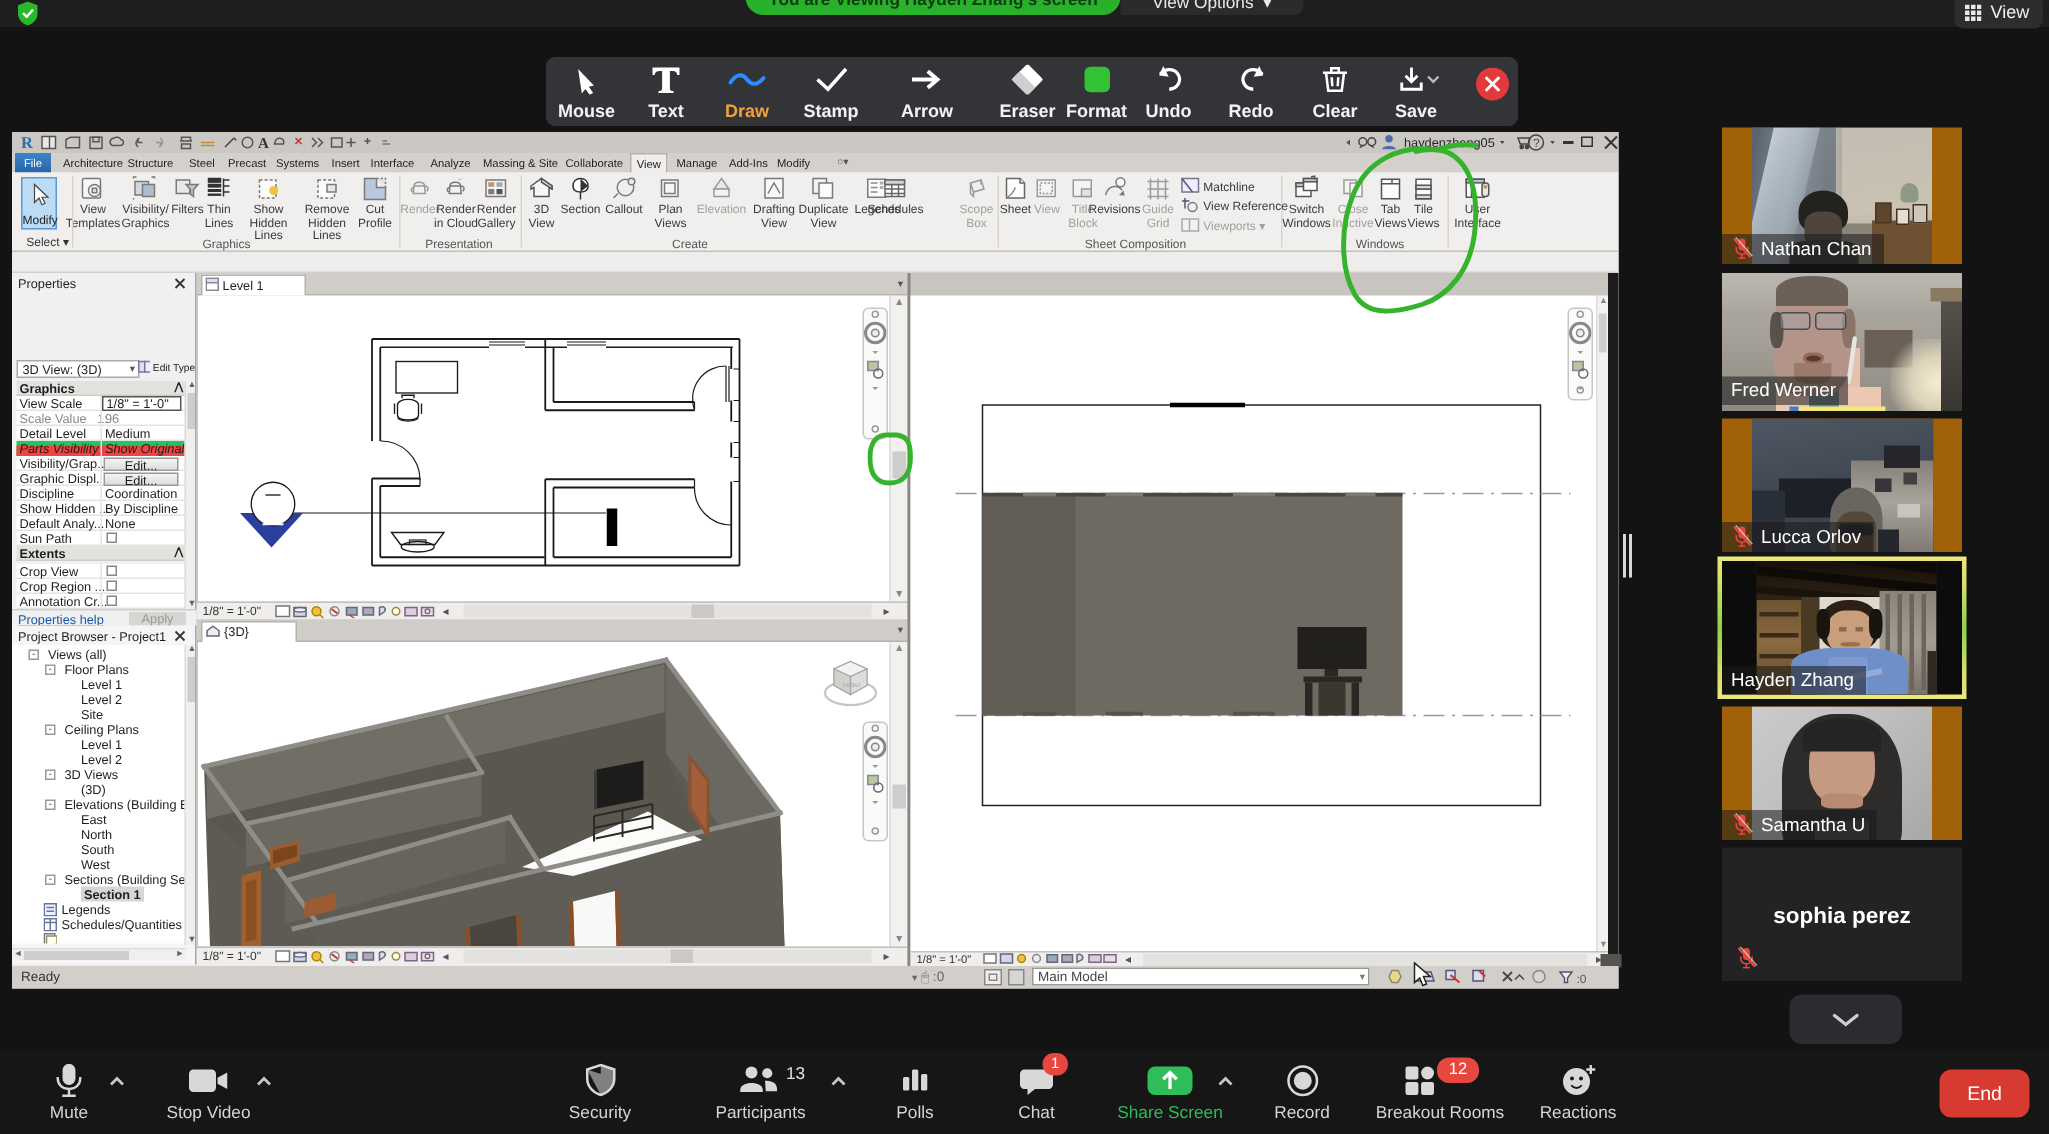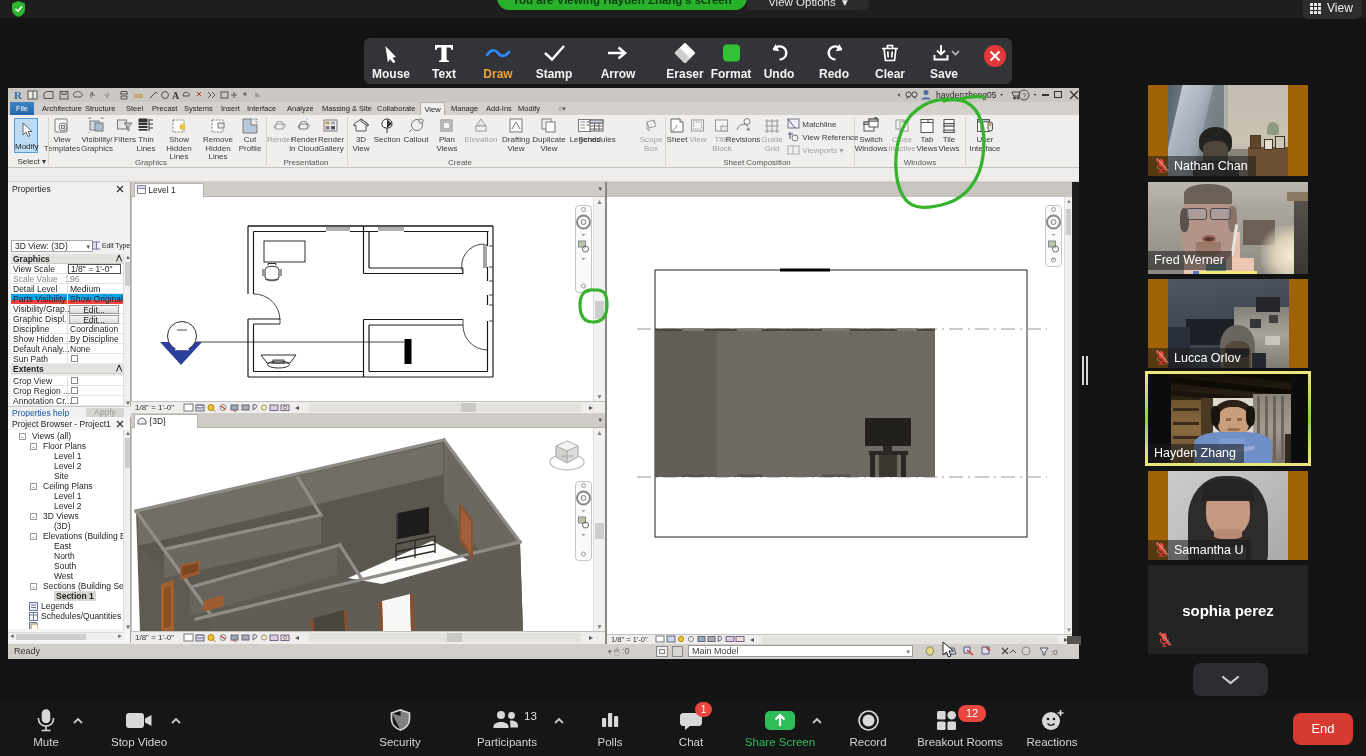--- a/index.html
+++ b/index.html
@@ -869,21 +869,21 @@
         <div style="position:absolute;left:3px;top:92px;width:113px;height:10px;background:#fff;border-bottom:1px solid #e4e4e4;color:#888;">
           <div style="position:absolute;left:2px;top:0;">Scale Value&nbsp;&nbsp;&nbsp;1:</div>
           <div style="position:absolute;left:56px;top:0;width:1px;height:10px;background:#e4e4e4;"></div>
           <div style="position:absolute;left:59px;top:0;">96</div>
         </div>
         <div style="position:absolute;left:3px;top:102px;width:113px;height:10px;background:#fff;border-bottom:1px solid #e4e4e4;">
           <div style="position:absolute;left:2px;top:0;">Detail Level</div>
           <div style="position:absolute;left:56px;top:0;width:1px;height:10px;background:#e4e4e4;"></div>
           <div style="position:absolute;left:59px;top:0;">Medium</div>
         </div>
-        <div style="position:absolute;left:3px;top:112px;width:113px;height:10px;background:#0ea5e9;border-bottom:4px solid #ef4444;">
+        <div style="position:absolute;left:3px;top:112px;width:113px;height:10px;background:#22c55e;border-bottom:7px solid #ef4444;font-style:italic;">
           <div style="position:absolute;left:2px;top:0;">Parts Visibility</div>
           <div style="position:absolute;left:56px;top:0;width:1px;height:10px;background:#e4e4e4;"></div>
           <div style="position:absolute;left:59px;top:0;">Show Original</div>
         </div>
         <div style="position:absolute;left:3px;top:122px;width:113px;height:10px;background:#fff;border-bottom:1px solid #e4e4e4;">
           <div style="position:absolute;left:2px;top:0;">Visibility/Grap...</div>
           <div style="position:absolute;left:56px;top:0;width:1px;height:10px;background:#e4e4e4;"></div>
           <div style="position:absolute;left:58px;top:0.5px;width:50px;height:9px;background:linear-gradient(#f4f4f3,#ddd);border:1px solid #999;text-align:center;line-height:8px;">Edit...</div>
         </div>
         <div style="position:absolute;left:3px;top:132px;width:113px;height:10px;background:#fff;border-bottom:1px solid #e4e4e4;">

